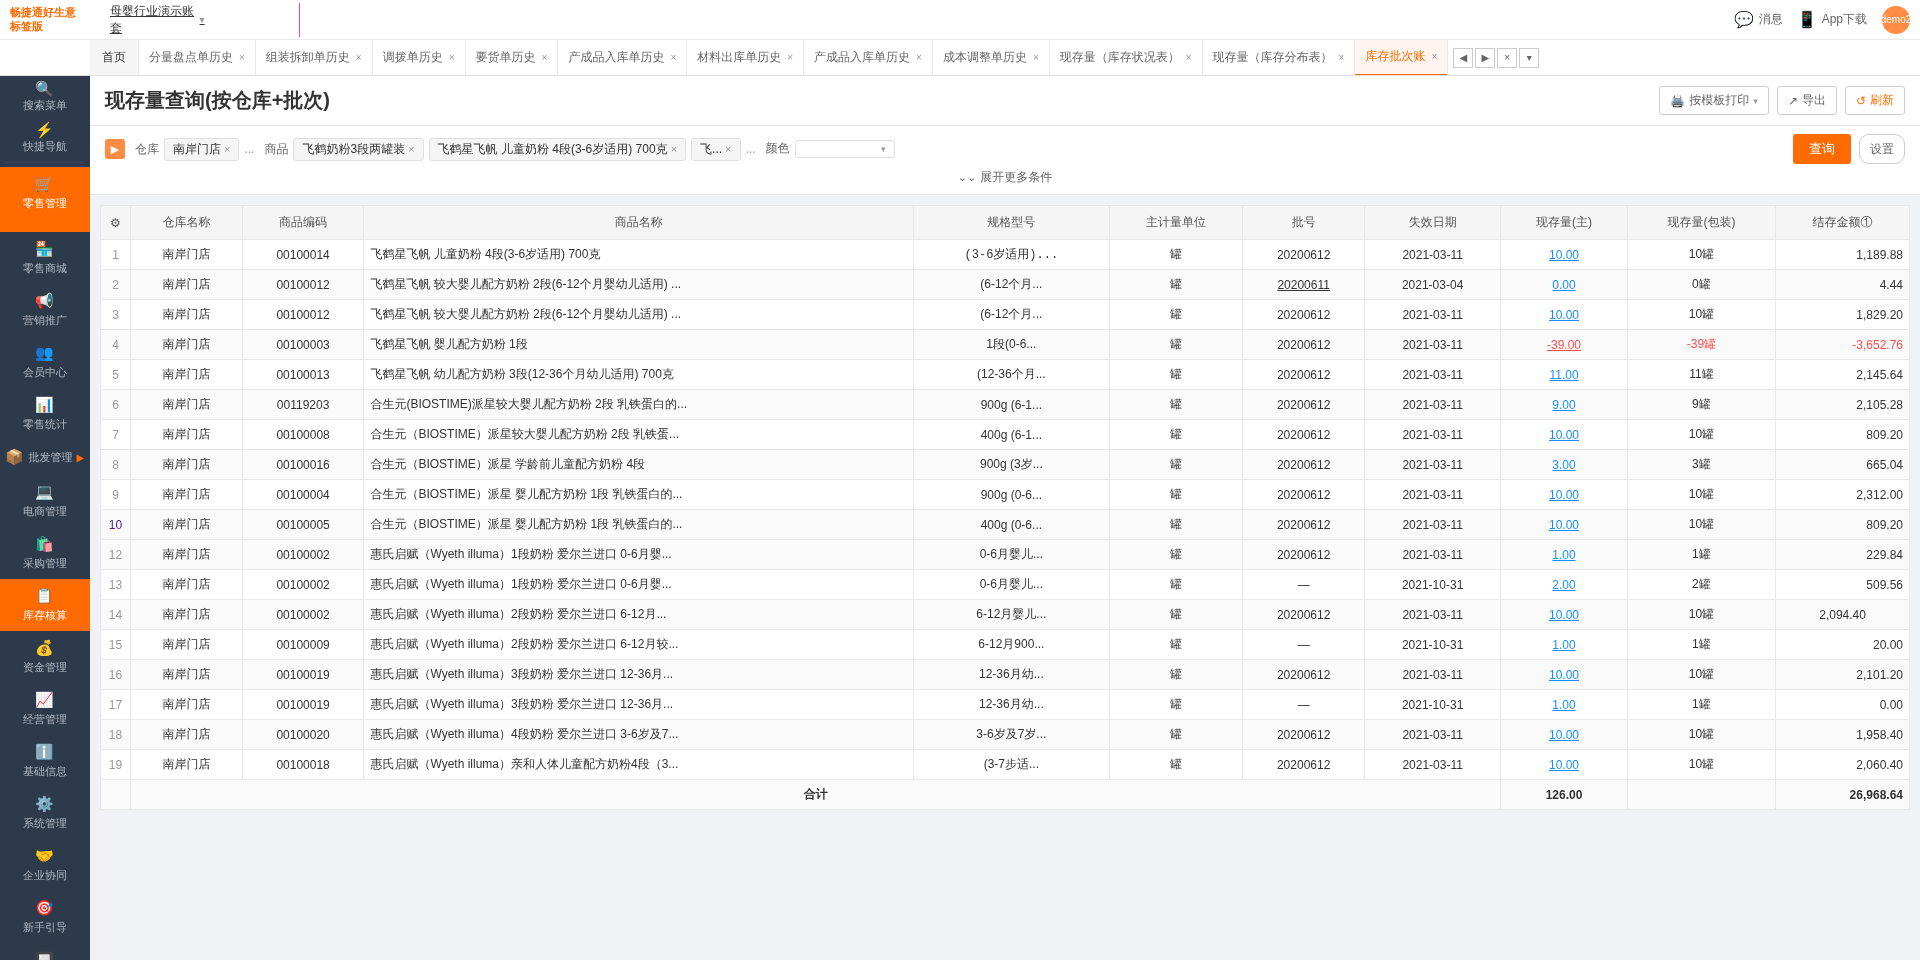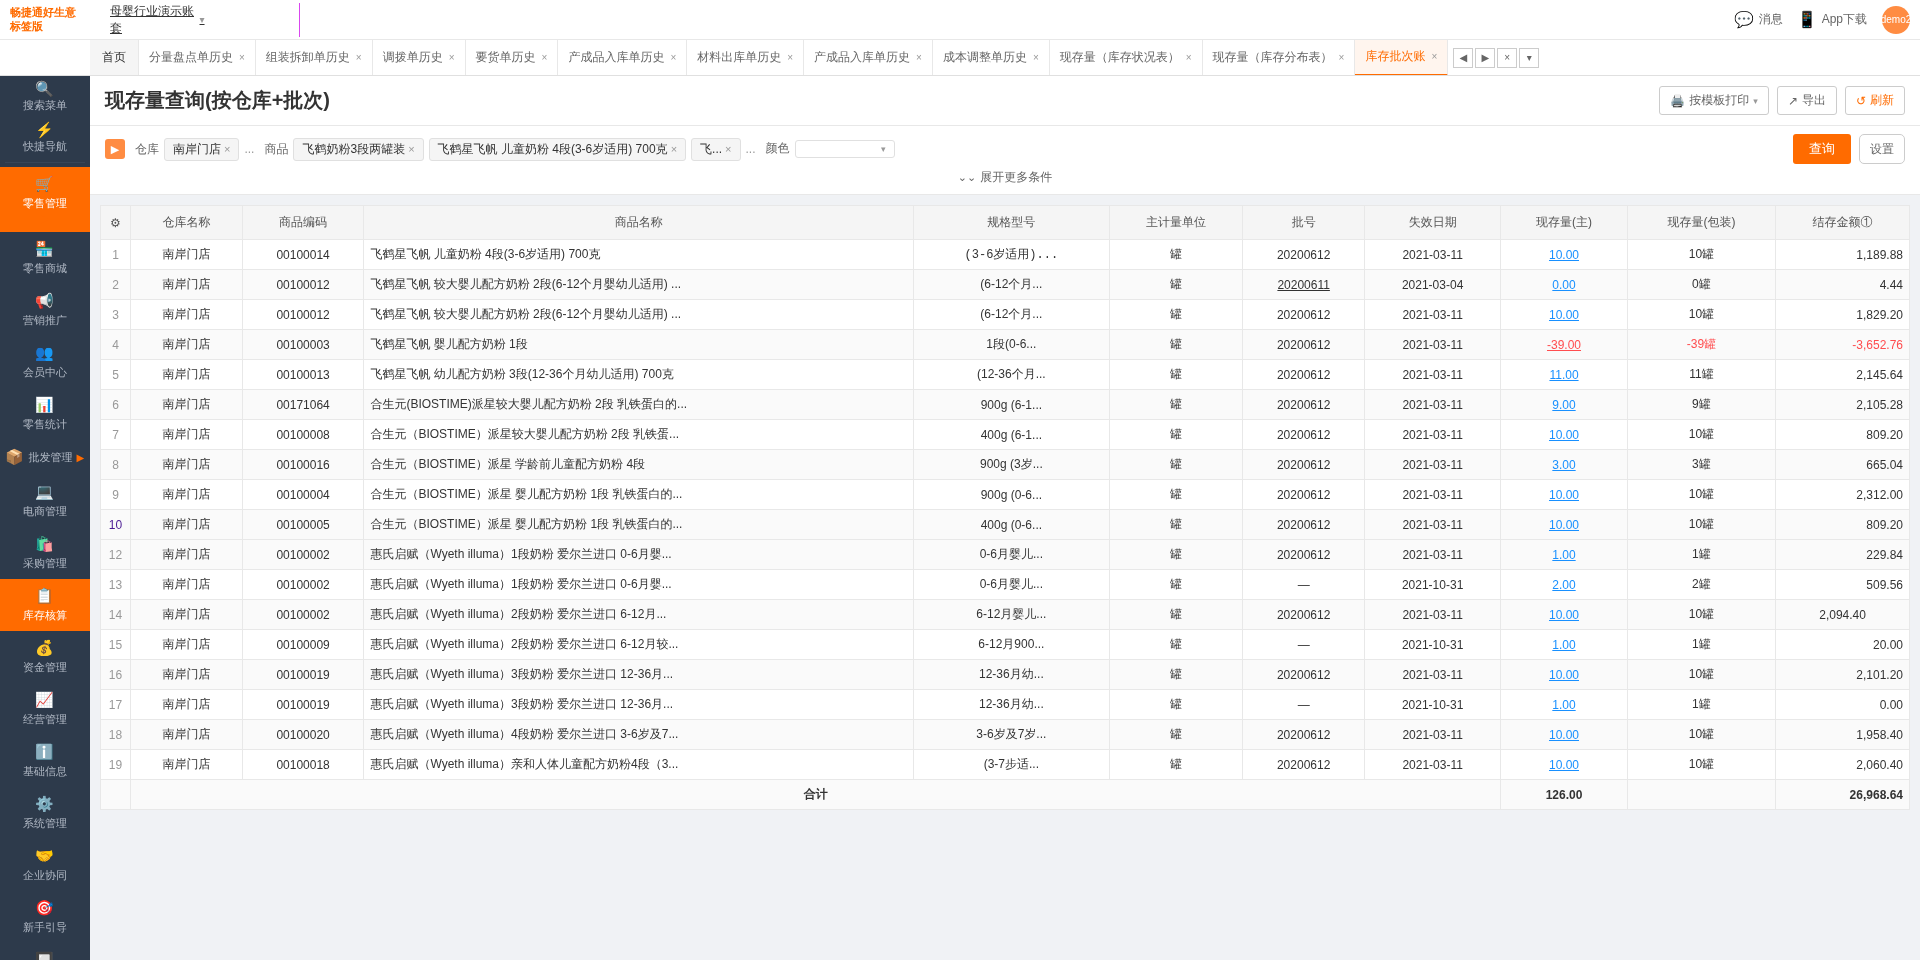--- a/index.html
+++ b/index.html
@@ -45,21 +45,21 @@
     
     .table-container { flex: 1; overflow: auto; padding: 10px; }
     .data-table { width: 100%; border-collapse: collapse; background: #fff; }
     .data-table th { background: #f5f5f5; border: 1px solid #e8e8e8; padding: 8px 6px; font-size: 12px; font-weight: normal; color: #555; text-align: center; white-space: nowrap; position: sticky; top: 0; z-index: 1; }
     .data-table td { border: 1px solid #e8e8e8; padding: 6px 6px; font-size: 12px; color: #333; text-align: center; white-space: nowrap; }
     .data-table tr:nth-child(even) { background: #fafafa; }
     .num-link { color: #1890ff; text-decoration: underline; cursor: pointer; }
     .col-settings { width: 30px; }
     .footer-row td { background: #fafafa; font-weight: bold; }
     .query-btn { background: #ff6b00; color: #fff; border: none; padding: 6px 16px; border-radius: 3px; cursor: pointer; font-size: 13px; white-space: nowrap; }
-    .setting-btn { background: #fff; color: #666; border: 1px solid #ccc; padding: 5px 10px; border-radius: 5px; cursor: pointer; font-size: 12px; }
+    .setting-btn { background: #fff; color: #666; border: 1px solid #ccc; padding: 5px 10px; border-radius: 10px; cursor: pointer; font-size: 12px; }
 
     
     .main-wrapper { display: flex; height: calc(100vh - 76px); }
     .sidebar-left { width: 90px; background: #2d3a4b; flex-shrink: 0; overflow-y: auto; }
     .sidebar-nav-item { width: 100%; padding: 8px 5px; text-align: center; color: #b0b8c4; font-size: 11px; cursor: pointer; display: flex; flex-direction: column; align-items: center; gap: 2px; }
     .sidebar-nav-item.active { background: #ff6b00; color: #fff; }
     .sidebar-nav-item .s-icon { font-size: 15px; margin-bottom: 1px; }
     .arrow-indicator { color: #ff6b00; font-size: 10px; }
   </style>
 </head>
@@ -380,21 +380,21 @@
     <td style="text-align:center;">罐</td>
     <td style="text-align:center;">20200612</td>
     <td style="text-align:center;">2021-03-11</td>
     <td style="text-align:center;"><span class="num-link" style="">11.00</span></td>
     <td style="text-align:center;">11罐</td>
     <td style="text-align:right;">2,145.64</td>
   </tr>
             <tr style="background: rgb(250, 250, 250);">
     <td style="text-align:center;color:#999;">6</td>
     <td style="text-align:center;">南岸门店</td>
-    <td style="text-align:center;">00171064</td>
+    <td style="text-align:center;">00119203</td>
     <td style="text-align:left;max-width:300px;overflow:hidden;text-overflow:ellipsis;">合生元(BIOSTIME)派星较大婴儿配方奶粉 2段 乳铁蛋白的...</td>
     <td style="text-align:center;">900g (6-1...</td>
     <td style="text-align:center;">罐</td>
     <td style="text-align:center;">20200612</td>
     <td style="text-align:center;">2021-03-11</td>
     <td style="text-align:center;"><span class="num-link" style="">9.00</span></td>
     <td style="text-align:center;">9罐</td>
     <td style="text-align:right;">2,105.28</td>
   </tr>
             <tr style="background: rgb(255, 255, 255);">

